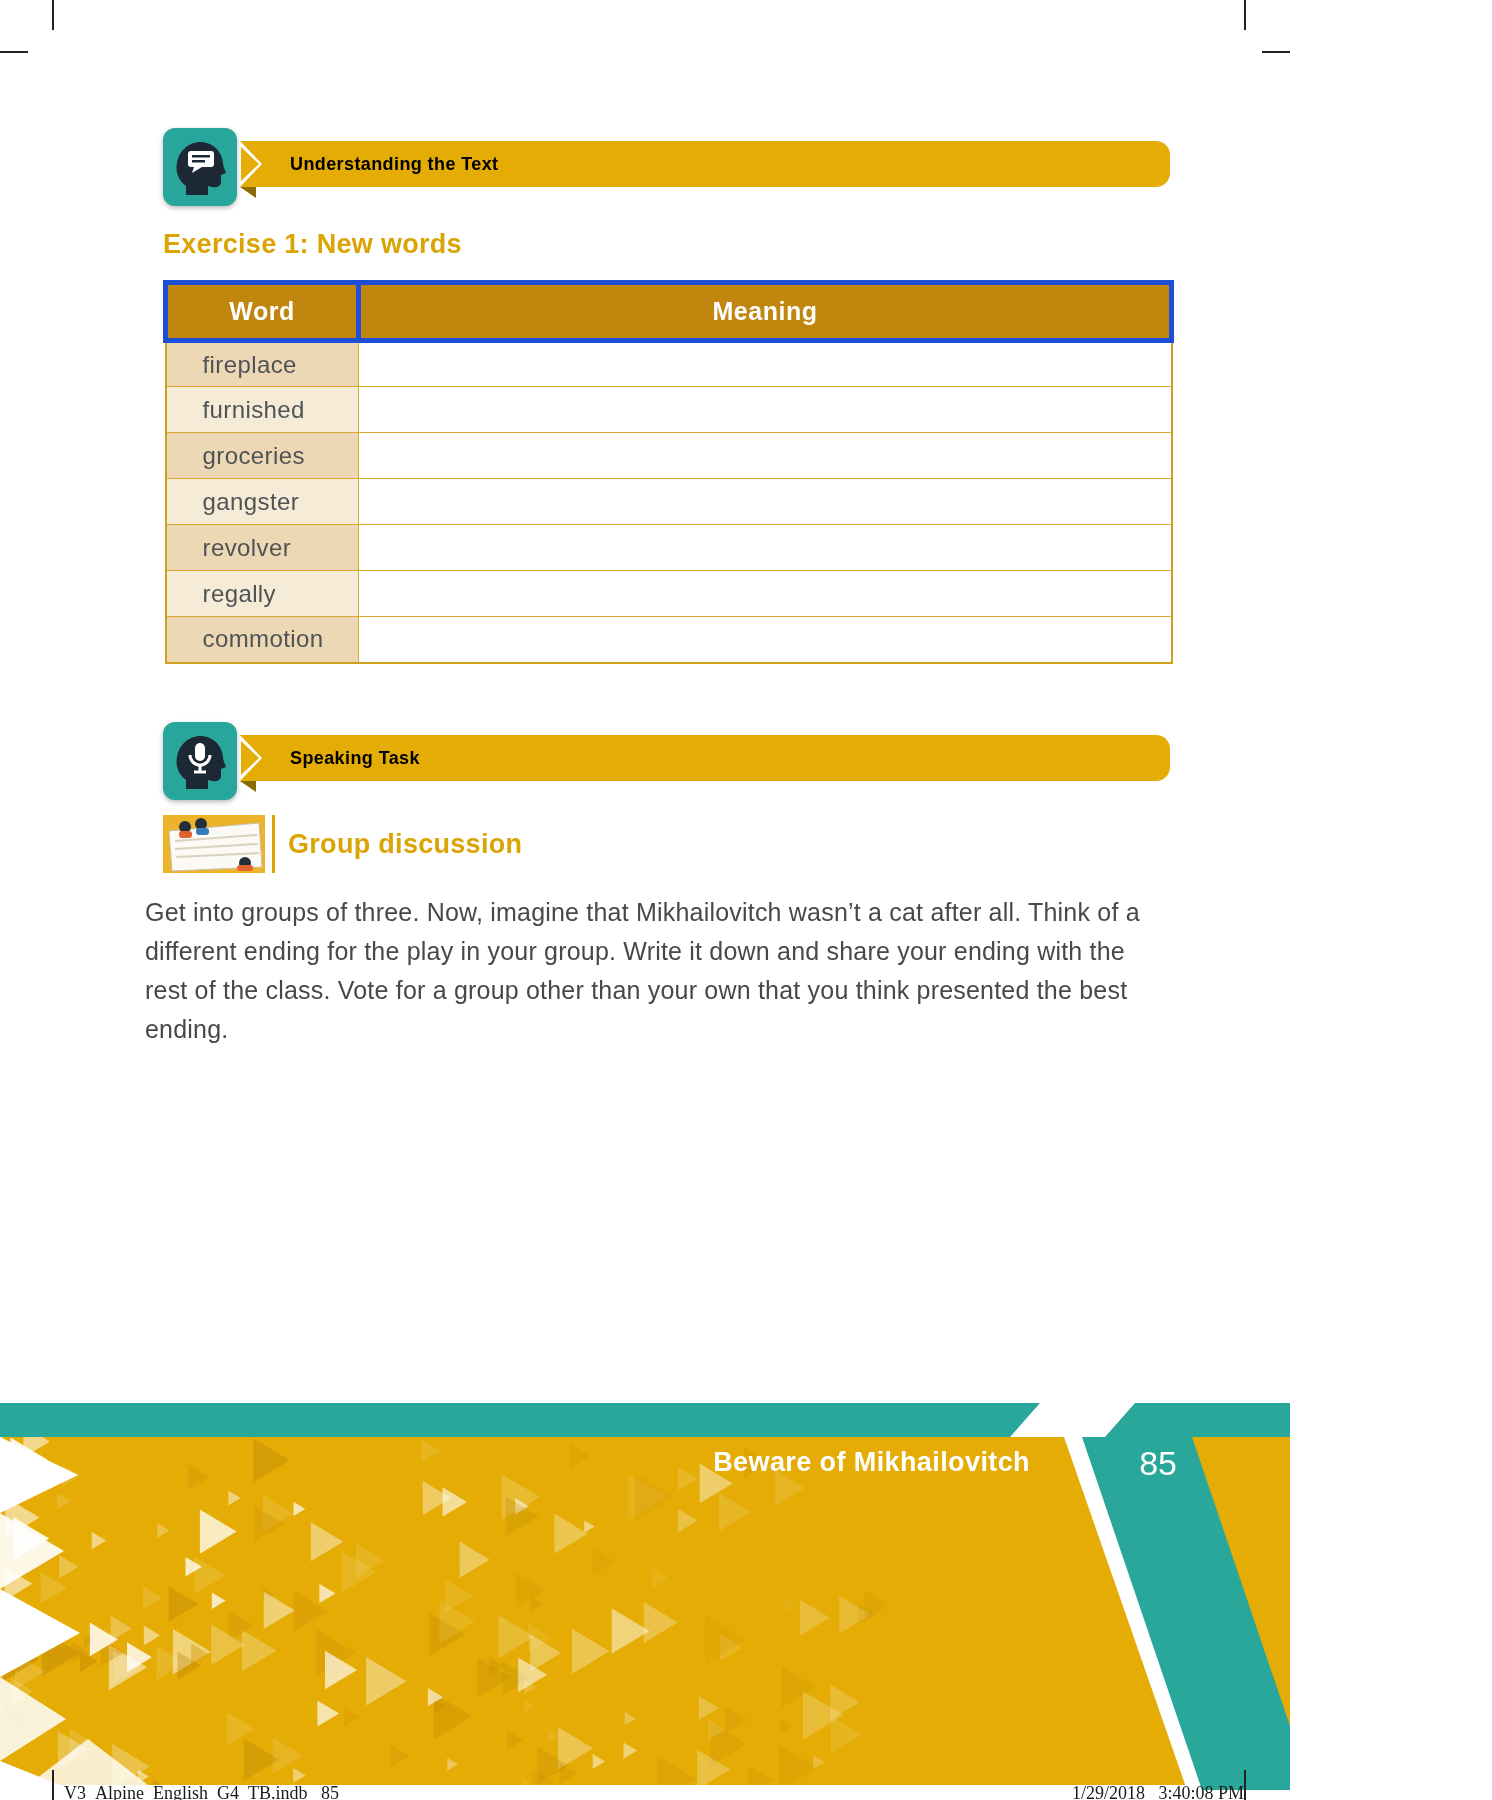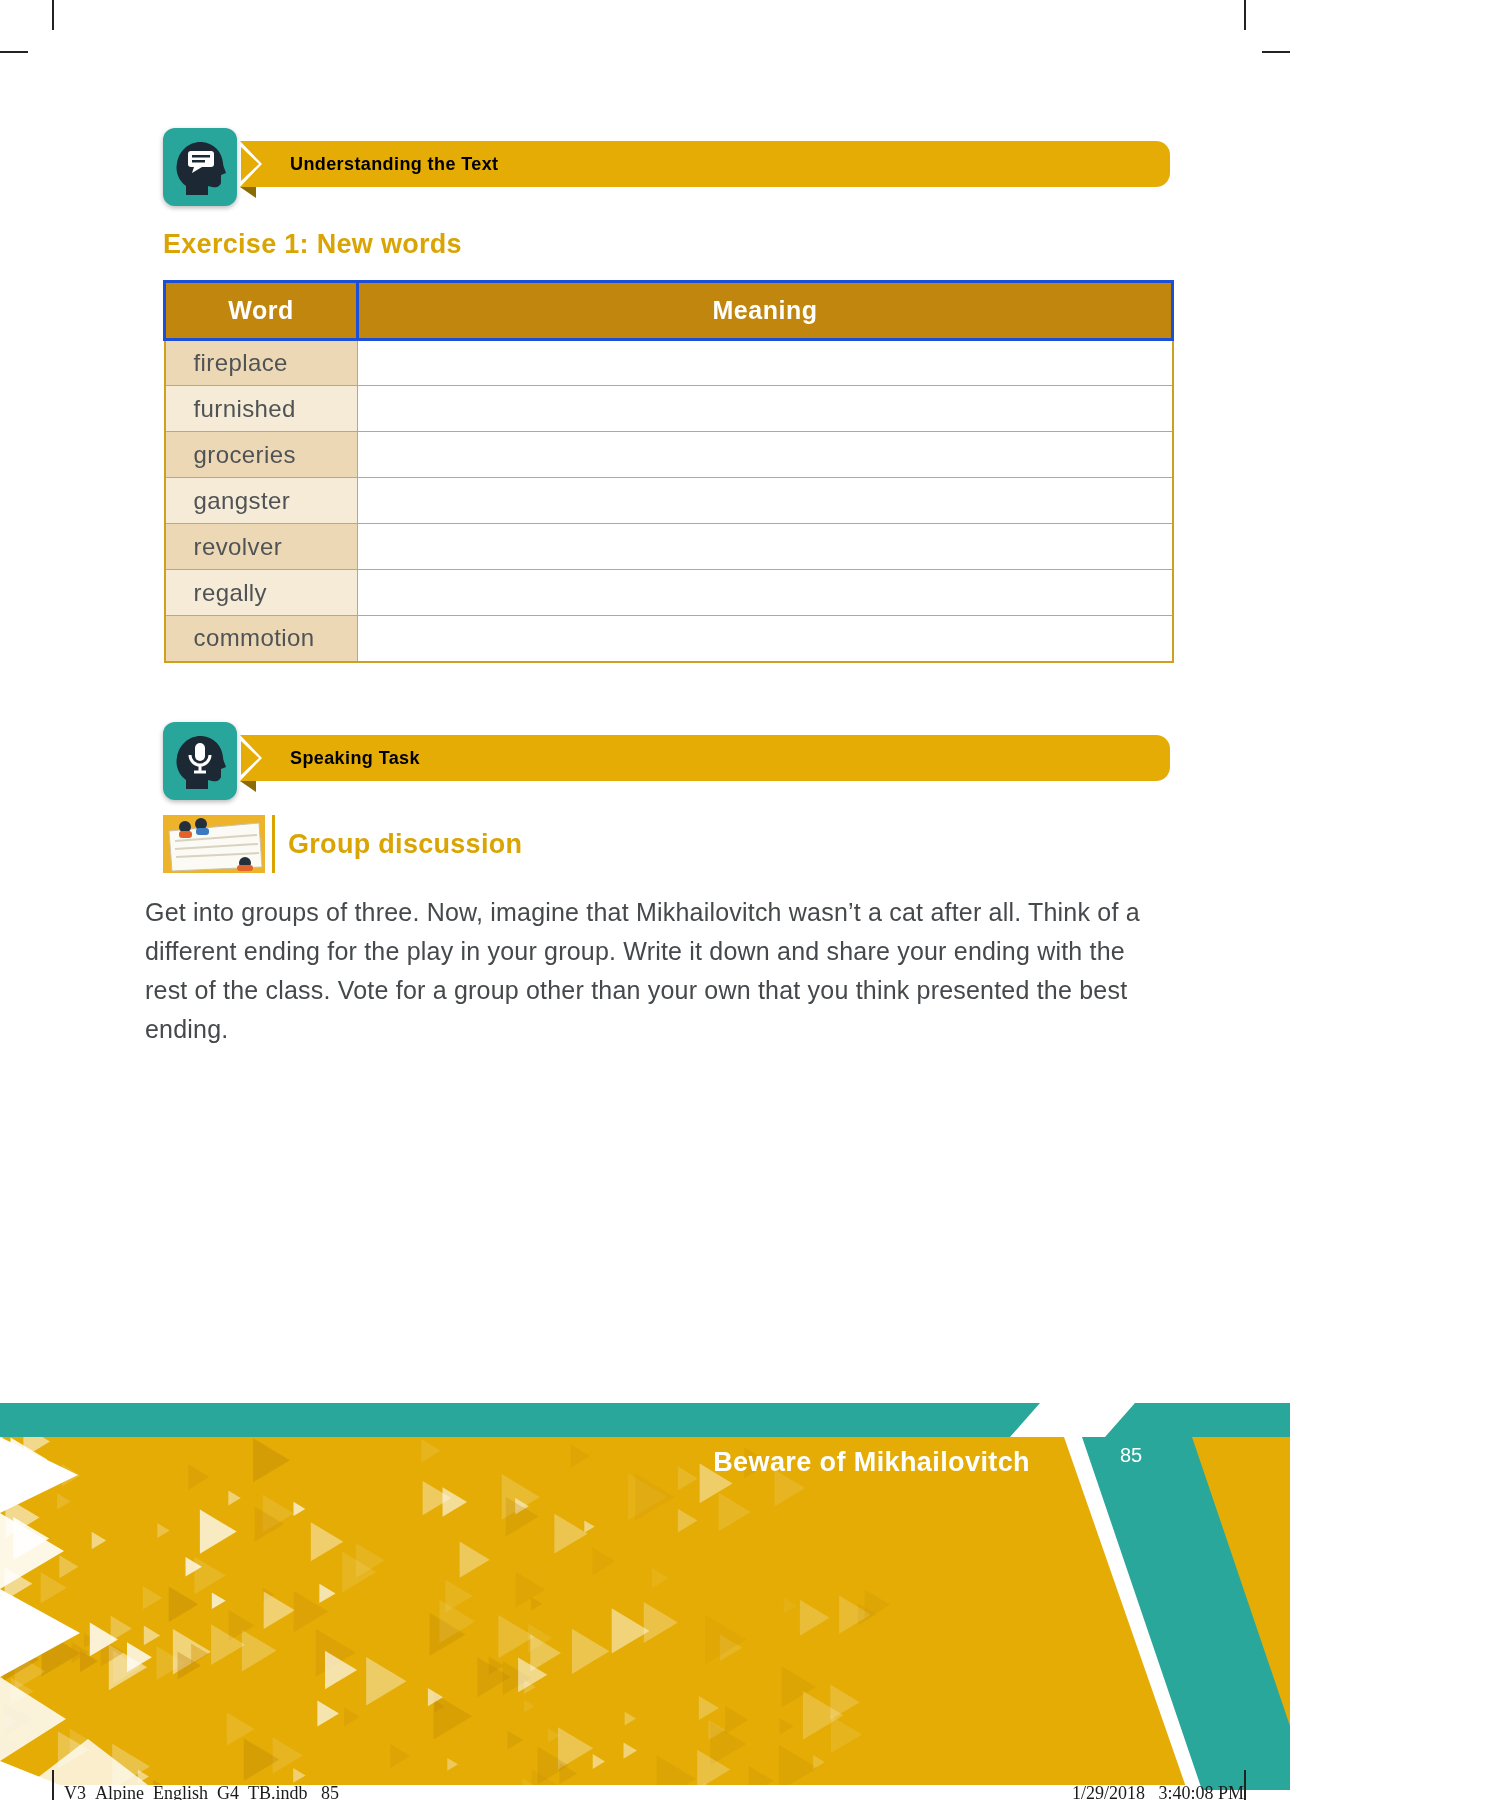--- a/index.html
+++ b/index.html
@@ -22,23 +22,23 @@
                   clip-path:polygon(0 0, 100% 50%, 0 100%); z-index:2; }
   .ribbon-fold { position:absolute; left:240px; width:16px; height:11px; background:#8A6B05;
                  clip-path:polygon(0 0, 100% 0, 100% 100%); z-index:1; }
 
   .section-heading { position:absolute; font-size:27px; font-weight:bold; color:#D9A404; letter-spacing:.3px; }
 
   
   .new-words { position:absolute; left:163px; top:280px; width:1011px; border-collapse:collapse;
                table-layout:fixed; border:2px solid #CFA01D; }
   .new-words th { background:#C1860E; color:#fff; font-size:25px; font-weight:bold; height:58px;
-                  letter-spacing:.5px; border:3px solid #1d4ed8; }
+                  letter-spacing:.5px; border:5px solid #1d4ed8; }
   .new-words td { height:46px; border:1px solid #D8A92C; font-size:24px; color:#4F5356; }
-  .new-words td.word { padding-left:28px; letter-spacing:.4px; }
+  .new-words td.word { padding-left:36px; letter-spacing:.4px; }
   .new-words td.meaning { background:#fff; }
   .new-words tbody tr:nth-child(odd)  td.word { background:#EDD8B5; }
   .new-words tbody tr:nth-child(even) td.word { background:#F6EBD6; }
 
   
   .gd-icon { position:absolute; left:163px; top:815px; width:102px; height:58px; }
   .gd-divider { position:absolute; left:272px; top:815px; width:3px; height:58px; background:#D9A404; }
   .gd-heading { position:absolute; left:288px; top:815px; height:58px; line-height:58px;
                 font-size:27px; font-weight:bold; color:#D9A404; letter-spacing:.3px; }
   .instructions { position:absolute; left:145px; top:893px; width:1005px; font-size:25px;
@@ -51,22 +51,22 @@
   .strip-right { position:absolute; left:1105px; top:0; width:185px; height:34px; background:#2AA79B;
                  clip-path:polygon(30px 0, 100% 0, 100% 100%, 0 100%); }
   .gold-band { position:absolute; left:0; top:34px; width:1290px; height:348px; background:#E4AC04; overflow:hidden; z-index:1; }
   .tri-pattern { position:absolute; left:0; top:0; pointer-events:none; }
   .lesson-title { position:absolute; right:260px; top:10px; color:#fff; font-size:27px;
                   font-weight:bold; letter-spacing:.4px; }
   .ribbon-gap { position:absolute; left:1050px; top:34px; width:240px; height:353px; background:#fff; z-index:2;
                 clip-path:polygon(14px 0, 50px 0, 173px 353px, 137px 353px); }
   .page-ribbon { position:absolute; left:1050px; top:34px; width:240px; height:353px; background:#2AA79B; z-index:3;
                  clip-path:polygon(32px 0, 142px 0, 240px 289px, 240px 353px, 152px 353px); }
-  .page-number { position:absolute; left:1085px; top:41px; width:92px; text-align:center;
-                 font-size:20px; color:#fff; z-index:5; }
+  .page-number { position:absolute; left:1085px; top:41px; width:92px; text-align:right;
+                 font-size:34px; color:#fff; z-index:5; }
 
   
   .slug { position:absolute; top:1783px; font-family:"Liberation Serif", serif; font-size:18px;
           color:#1b1b1b; z-index:9; white-space:pre; }
   .slug-left { left:64px; }
   .slug-right { left:1048px; width:196px; text-align:right; }
 </style>
 </head>
 <body>
 

